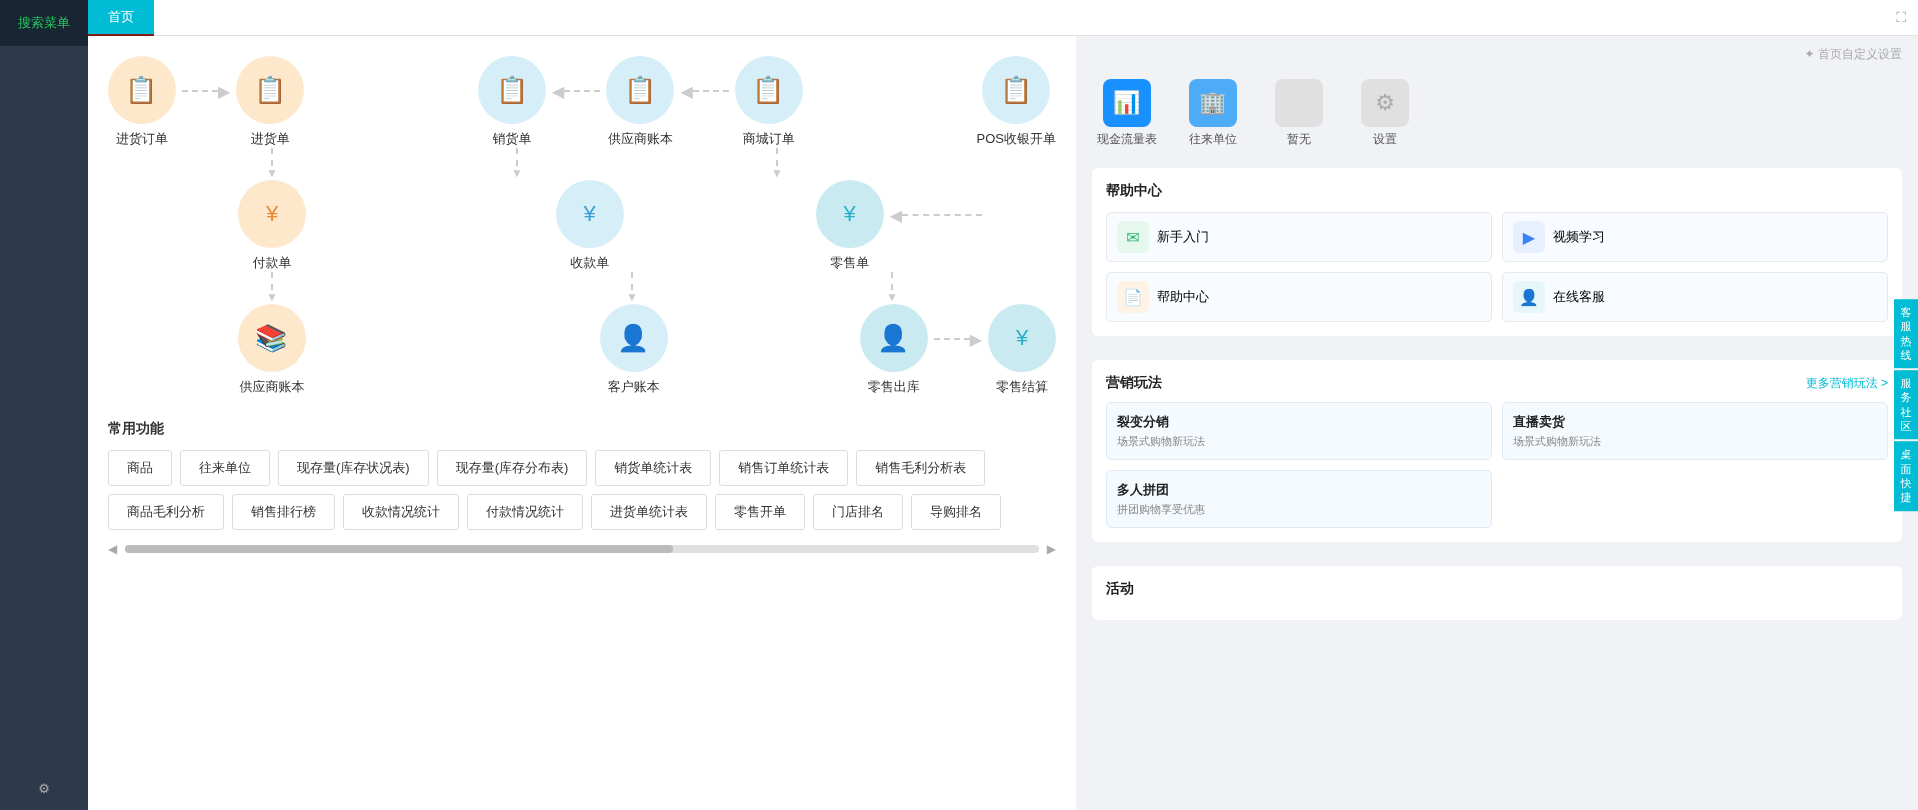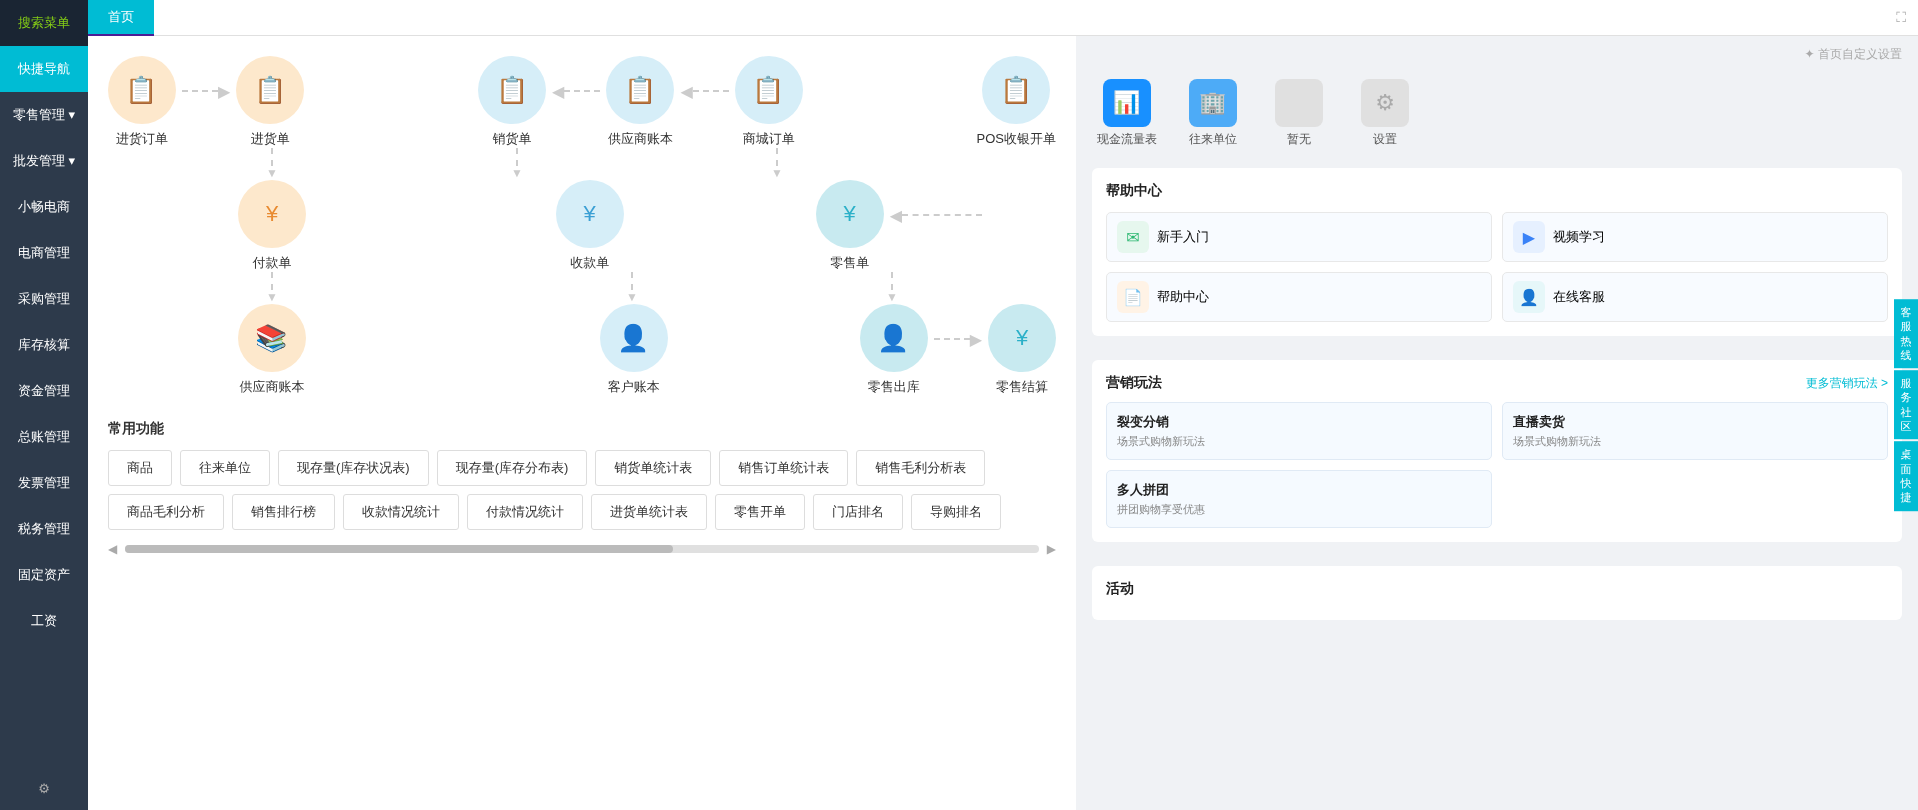--- a/index.html
+++ b/index.html
@@ -10,21 +10,21 @@
       width: 88px;
       background: #2d3a4b;
       display: flex;
       flex-direction: column;
       height: 100%;
       flex-shrink: 0;
       z-index: 10;
     }
     .sidebar-search {
       background: #1a2533;
-      color: #84cc16;
+      color: #22c55e;
       padding: 14px 8px;
       text-align: center;
       font-size: 13px;
       cursor: pointer;
     }
     .sidebar-nav-item {
       color: #fff;
       padding: 14px 8px;
       text-align: center;
       cursor: pointer;
@@ -60,21 +60,21 @@
     .tab-item {
       padding: 8px 20px;
       cursor: pointer;
       font-size: 13px;
       color: #333;
       border-bottom: 2px solid transparent;
     }
     .tab-item.active {
       background: #00bcd4;
       color: #fff;
-      border-bottom: 2px solid #4c1d95;
+      border-bottom: 2px solid #7f1d1d;
     }
     .tab-right {
       margin-left: auto;
       padding-right: 12px;
     }
     .fullscreen-btn {
       cursor: pointer;
       color: #aaa;
       font-size: 14px;
     }
@@ -342,35 +342,20 @@
       flex-direction: column;
       align-items: center;
     }
   </style>
 </head>
 <body>
 
 <div class="sidebar">
   <div class="sidebar-search">搜索菜单</div>
 
-  <div id="sidebar-nav">
-      <div class="sidebar-nav-item active">快捷导航</div>
-      <div class="sidebar-nav-item">零售管理 ▾</div>
-      <div class="sidebar-nav-item">批发管理 ▾</div>
-      <div class="sidebar-nav-item">小畅电商</div>
-      <div class="sidebar-nav-item">电商管理</div>
-      <div class="sidebar-nav-item">采购管理</div>
-      <div class="sidebar-nav-item">库存核算</div>
-      <div class="sidebar-nav-item">资金管理</div>
-      <div class="sidebar-nav-item">总账管理</div>
-      <div class="sidebar-nav-item">发票管理</div>
-      <div class="sidebar-nav-item">税务管理</div>
-      <div class="sidebar-nav-item">固定资产</div>
-      <div class="sidebar-nav-item">工资</div>
-    </div>
   <div class="sidebar-bottom">⚙</div>
 </div>
 
 <div class="main">
 
   <div class="tab-bar">
     <div id="tab-list">
         <div class="tab-item active">首页</div>
       </div>
     <div class="tab-right">

